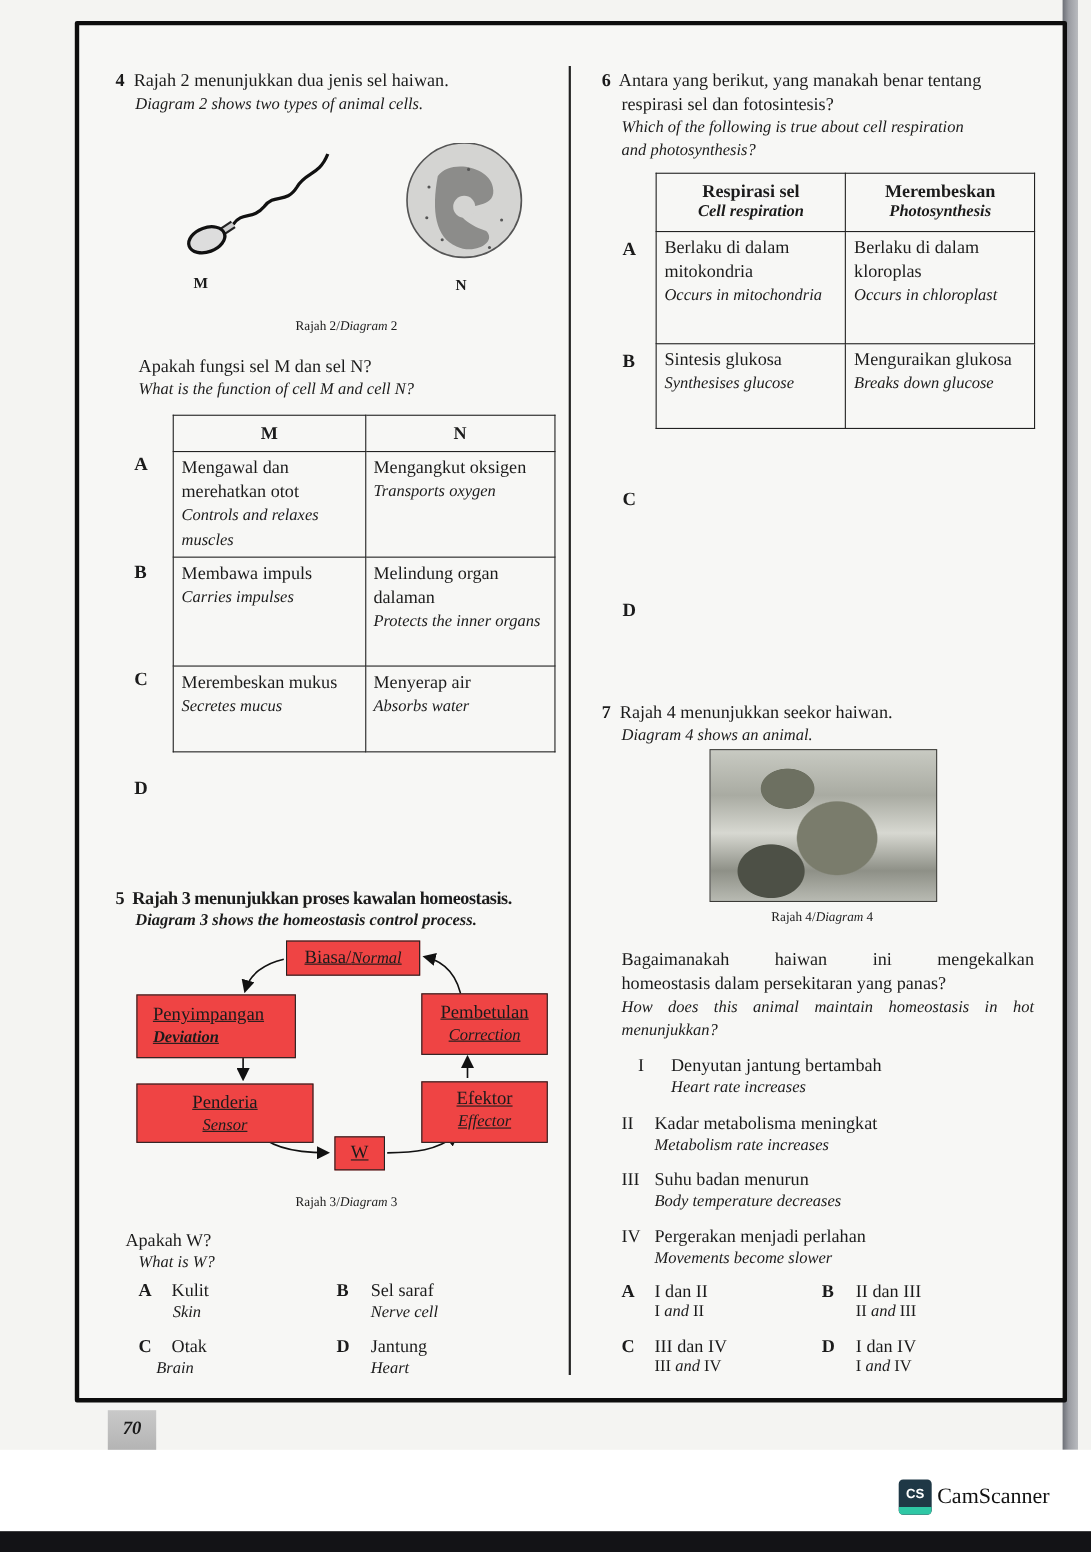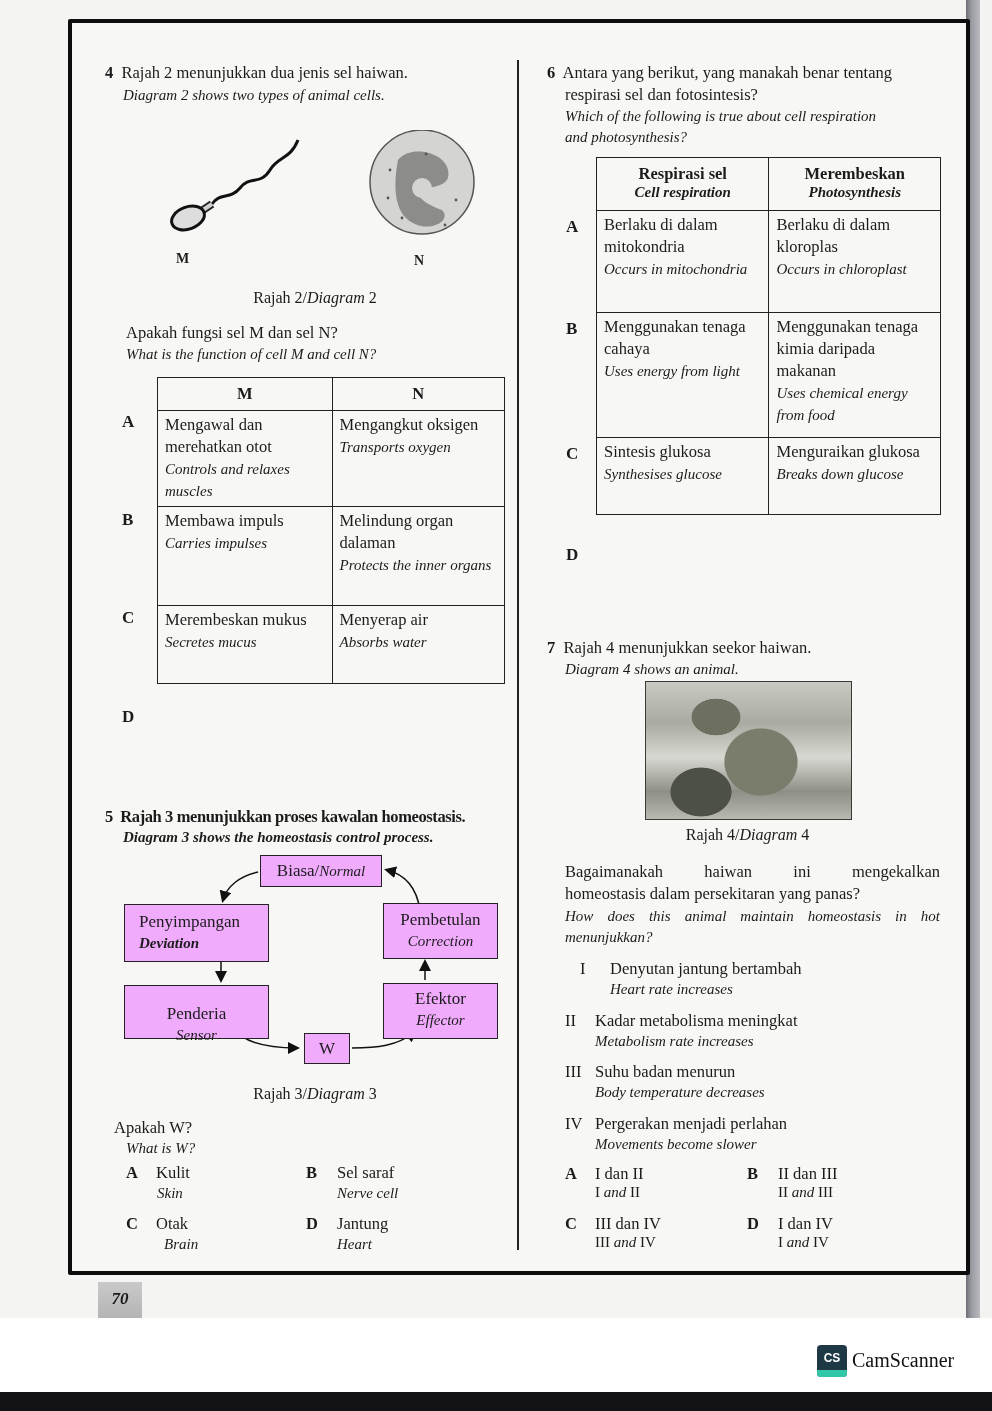--- a/index.html
+++ b/index.html
@@ -24,31 +24,31 @@
     position: absolute; left: 68px; top: 19px; width: 902px; height: 1256px;
     border: 4px solid #0d0d0d; border-radius: 2px; box-sizing: border-box;
     background: #f7f7f5;
   }
   .divider { position:absolute; left:517px; top:60px; width:1.5px; height:1190px; background:#222; }
 
   .abs { position:absolute; }
   .qnum { font-weight:bold; }
   .t16 { font-size:16.5px; line-height:21px; }
   .i15 { font-size:15px; font-style:italic; line-height:20px; }
-  .caption { font-size:16px; text-align:center; }
+  .caption { font-size:12px; text-align:center; }
   .caption i { font-style: italic; }
 
   table.opt { border-collapse: collapse; position:absolute; }
   table.opt td, table.opt th { border: 1.5px solid #222; vertical-align: top; padding: 3px 7px 4px 7px; text-align:left; }
   table.opt th { font-weight:bold; text-align:center; font-size:16.5px; padding:6px 4px; }
   .cell-ms { font-size:16.5px; line-height:22px; }
   .cell-en { font-size:15px; font-style:italic; line-height:22px; }
   .rowlbl { position:absolute; font-weight:bold; font-size:17px; }
 
-  .box { position:absolute; border:1.5px solid #222; background:#f0abfc; box-sizing:border-box; text-align:center; }
+  .box { position:absolute; border:1.5px solid #222; background:#ef4444; box-sizing:border-box; text-align:center;text-decoration:underline; }
   .box .ms { font-size:17px; line-height:22px; }
   .box .en { font-size:15px; font-style:italic; line-height:20px; }
 
   .lizard {
     position:absolute; left:645px; top:681px; width:205px; height:137px;
     background:
       radial-gradient(ellipse 40px 30px at 70px 35px, #6d7061 0%, #6d7061 60%, transparent 62%),
       radial-gradient(ellipse 60px 55px at 115px 80px, #7a7c6c 0%, #7a7c6c 60%, transparent 62%),
       radial-gradient(ellipse 50px 40px at 55px 110px, #4d5046 0%, #4d5046 60%, transparent 62%),
       linear-gradient(180deg, #c8cac2 0%, #a9aba2 30%, #d7d8d1 55%, #8e9087 80%, #b8bab2 100%);
@@ -179,21 +179,21 @@
   <path d="M118 178 C128 192,150 198,182 198" stroke="#111" stroke-width="1.5" fill="none" marker-end="url(#ah)"></path>
   <path d="M237 198 C262 198,282 196,300 182" stroke="#111" stroke-width="1.5" fill="none" marker-end="url(#ah)"></path>
 </svg>
 <div class="box" style="left:260px; top:855px; width:122px; height:32px; line-height:30px;">
   <span class="ms">Biasa/</span><span class="en">Normal</span>
 </div>
 <div class="box" style="left:124px; top:904px; width:145px; height:58px; text-align:left; padding:6px 0 0 14px;">
   <div class="ms">Penyimpangan</div>
   <div class="en" style="font-weight:bold;">Deviation</div>
 </div>
-<div class="box" style="left:124px; top:985px; width:145px; height:54px; padding-top:17px;">
+<div class="box" style="left:124px; top:985px; width:161px; height:54px; padding-top:5px;">
   <div class="ms">Penderia</div>
   <div class="en">Sensor</div>
 </div>
 <div class="box" style="left:304px; top:1033px; width:46px; height:31px; line-height:29px;">
   <span class="ms">W</span>
 </div>
 <div class="box" style="left:383px; top:983px; width:115px; height:56px; padding-top:4px;">
   <div class="ms">Efektor</div>
   <div class="en">Effector</div>
 </div>
@@ -211,21 +211,21 @@
 <div class="abs" style="left:126px; top:1162px; width:180px;">
   <span class="t16 qnum" style="display:inline-block; width:30px;">A</span><span class="t16">Kulit</span>
   <div class="i15" style="margin-left:31px;">Skin</div>
 </div>
 <div class="abs" style="left:306px; top:1162px; width:200px;">
   <span class="t16 qnum" style="display:inline-block; width:31px;">B</span><span class="t16">Sel saraf</span>
   <div class="i15" style="margin-left:31px;">Nerve cell</div>
 </div>
 <div class="abs" style="left:126px; top:1213px; width:180px;">
   <span class="t16 qnum" style="display:inline-block; width:30px;">C</span><span class="t16">Otak</span>
-  <div class="i15" style="margin-left:38px;">Brain</div>
+  <div class="i15" style="margin-left:16px;">Brain</div>
 </div>
 <div class="abs" style="left:306px; top:1213px; width:200px;">
   <span class="t16 qnum" style="display:inline-block; width:31px;">D</span><span class="t16">Jantung</span>
   <div class="i15" style="margin-left:31px;">Heart</div>
 </div>
 
 <div class="abs t16" style="left:547px; top:62px;">
   <span class="qnum">6</span>&nbsp;
   <span>Antara yang berikut, yang manakah benar tentang</span>
 </div>
@@ -252,30 +252,20 @@
   <tr style="height:102px;">
     <td>
           <div class="cell-ms">Berlaku di dalam mitokondria</div>
           <div class="cell-en">Occurs in mitochondria</div>
         </td>
     <td>
           <div class="cell-ms">Berlaku di dalam kloroplas</div>
           <div class="cell-en">Occurs in chloroplast</div>
         </td>
   </tr>
-  <tr style="height:125px;">
-    <td>
-          <div class="cell-ms">Menggunakan tenaga cahaya</div>
-          <div class="cell-en">Uses energy from light</div>
-        </td>
-    <td>
-          <div class="cell-ms">Menggunakan tenaga kimia daripada makanan</div>
-          <div class="cell-en">Uses chemical energy from food</div>
-        </td>
-  </tr>
   <tr style="height:77px;">
     <td>
           <div class="cell-ms">Sintesis glukosa</div>
           <div class="cell-en">Synthesises glucose</div>
         </td>
     <td>
           <div class="cell-ms">Menguraikan glukosa</div>
           <div class="cell-en">Breaks down glucose</div>
         </td>
   </tr>

